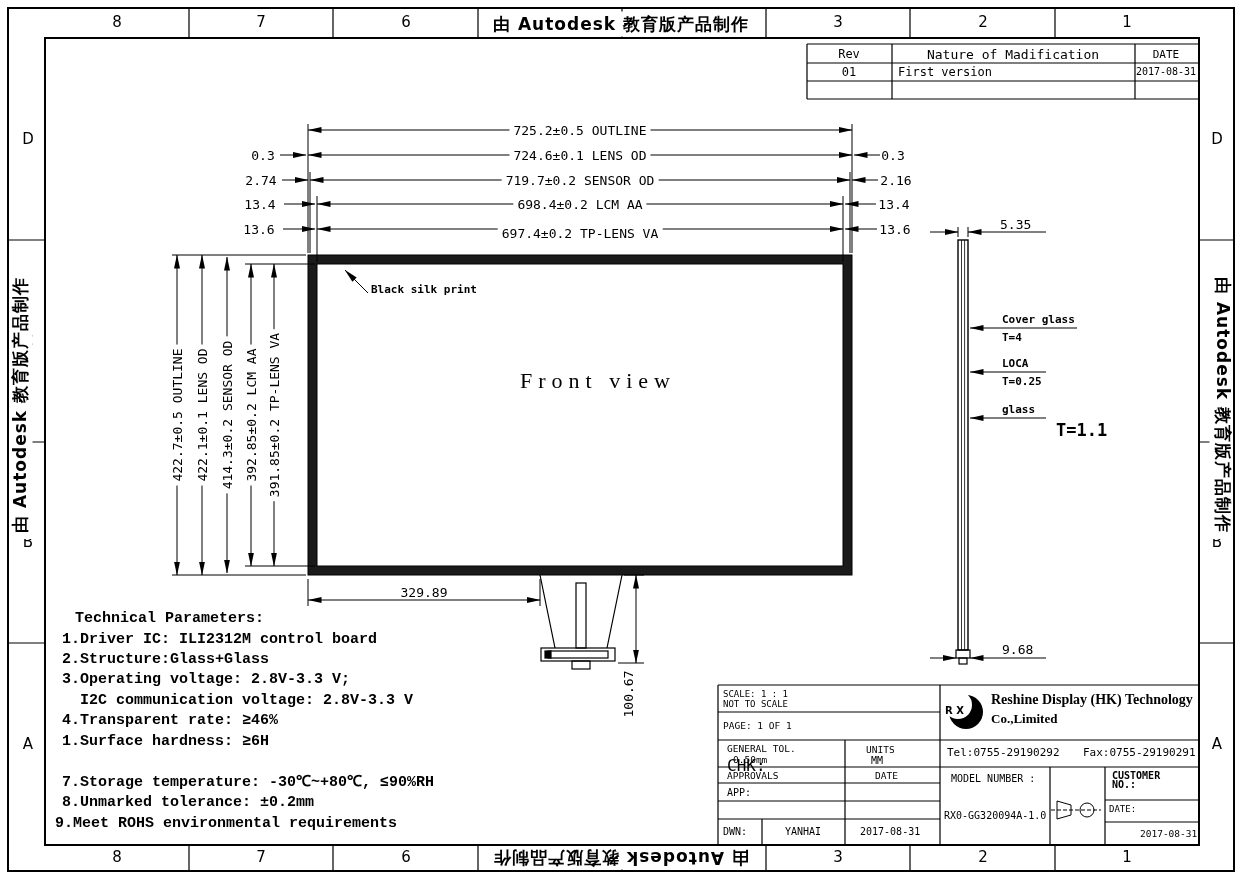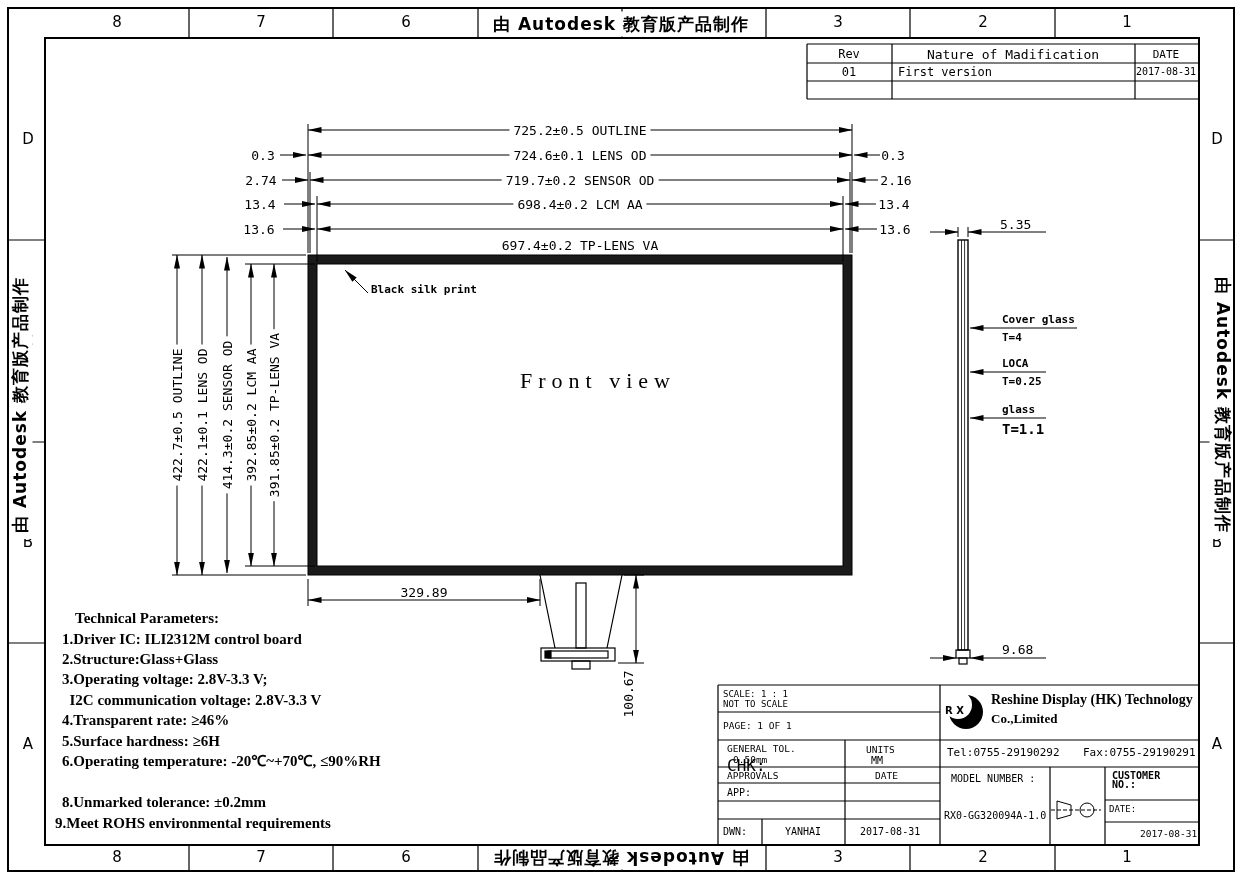--- a/index.html
+++ b/index.html
@@ -8,21 +8,21 @@
   svg.layer{position:absolute;left:0;top:0}
   .lbl{position:absolute;white-space:nowrap;line-height:1}
   .c{transform:translate(-50%,-50%)}
   .rr{transform:translate(-50%,-50%) rotate(-90deg)}
   .bgw{background:#fff;padding:1px 4px}
   .dim{font-size:13px}
   .sm{font-size:12px}
   .glab{font-size:15px;font-family:"DejaVu Sans",sans-serif}
   .wm{position:absolute;font-family:"DejaVu Sans",sans-serif;font-weight:bold;font-size:17px;
       letter-spacing:1px;background:#fff;padding:1px 6px;white-space:nowrap}
-  .tech{position:absolute;font-family:Liberation Serif, serif;font-weight:bold;
+  .tech{position:absolute;font-family:Liberation Mono, monospace;font-weight:bold;
         font-size:15px;white-space:pre;line-height:1}
   .bold{font-weight:bold}
   .serif{font-family:"Liberation Serif",serif}
 </style>
 </head>
 <body>
 
 <div id="sheet">
 
   <svg class="layer" width="1242" height="880">
@@ -167,21 +167,21 @@
   <div class="lbl c" style="left:1013px;top:54px;font-size:13px">Nature of Madification</div>
   <div class="lbl c" style="left:1166px;top:54px;font-size:11px">DATE</div>
   <div class="lbl c sm" style="left:849px;top:72px">01</div>
   <div class="lbl sm" style="left:898px;top:66px">First version</div>
   <div class="lbl c" style="left:1166px;top:72px;font-size:10px">2017-08-31</div>
 
   <div class="lbl c bgw dim" style="left:580px;top:130px">725.2±0.5 OUTLINE</div>
   <div class="lbl c bgw dim" style="left:580px;top:155px">724.6±0.1 LENS OD</div>
   <div class="lbl c bgw dim" style="left:580px;top:180px">719.7±0.2 SENSOR OD</div>
   <div class="lbl c bgw dim" style="left:580px;top:204px">698.4±0.2 LCM AA</div>
-  <div class="lbl c bgw dim" style="left:580px;top:245px">697.4±0.2 TP-LENS VA</div>
+  <div class="lbl c bgw dim" style="left:580px;top:233px">697.4±0.2 TP-LENS VA</div>
   <div class="lbl c dim" style="left:263px;top:155px">0.3</div>
   <div class="lbl c dim" style="left:893px;top:155px">0.3</div>
   <div class="lbl c dim" style="left:261px;top:180px">2.74</div>
   <div class="lbl c dim" style="left:896px;top:180px">2.16</div>
   <div class="lbl c dim" style="left:260px;top:204px">13.4</div>
   <div class="lbl c dim" style="left:894px;top:204px">13.4</div>
   <div class="lbl c dim" style="left:259px;top:229px">13.6</div>
   <div class="lbl c dim" style="left:895px;top:229px">13.6</div>
 
   <div class="lbl rr bgw dim" style="left:177px;top:415px">422.7±0.5 OUTLINE</div>
@@ -196,30 +196,30 @@
   <div class="lbl c dim" style="left:424px;top:592px">329.89</div>
   <div class="lbl rr dim" style="left:628px;top:694px">100.67</div>
 
   <div class="lbl dim" style="left:1000px;top:218px">5.35</div>
   <div class="lbl dim" style="left:1002px;top:643px">9.68</div>
   <div class="lbl bold" style="left:1002px;top:314px;font-size:11px">Cover glass</div>
   <div class="lbl bold" style="left:1002px;top:332px;font-size:11px">T=4</div>
   <div class="lbl bold" style="left:1002px;top:358px;font-size:11px">LOCA</div>
   <div class="lbl bold" style="left:1002px;top:376px;font-size:11px">T=0.25</div>
   <div class="lbl bold" style="left:1002px;top:404px;font-size:11px">glass</div>
-  <div class="lbl bold" style="left:1002px;top:422px;font-size:14px">T=1.1</div>
+  <div class="lbl bold" style="left:1056px;top:422px;font-size:17px">T=1.1</div>
 
   <div class="tech" style="left:75px;top:611px">Technical Parameters:</div>
   <div class="tech" style="left:62px;top:632px">1.Driver IC: ILI2312M control board</div>
   <div class="tech" style="left:62px;top:652px">2.Structure:Glass+Glass</div>
   <div class="tech" style="left:62px;top:672px">3.Operating voltage: 2.8V-3.3 V;</div>
   <div class="tech" style="left:62px;top:693px">  I2C communication voltage: 2.8V-3.3 V</div>
   <div class="tech" style="left:62px;top:713px">4.Transparent rate: ≥46%</div>
-  <div class="tech" style="left:62px;top:734px">5.Surface hardness: ≥6H</div>
-  <div class="tech" style="left:62px;top:754px">6.Operating temperature: -20℃~+70℃, ≤90%RH</div>
+  <div class="tech" style="left:62px;top:734px">1.Surface hardness: ≥6H</div>
+  <div class="tech" style="left:62px;top:775px">7.Storage temperature: -30℃~+80℃, ≤90%RH</div>
   <div class="tech" style="left:62px;top:795px">8.Unmarked tolerance: ±0.2mm</div>
   <div class="tech" style="left:55px;top:816px">9.Meet ROHS environmental requirements</div>
 
   <div class="lbl" style="left:723px;top:690px;font-size:9px">SCALE: 1 : 1</div>
   <div class="lbl" style="left:723px;top:700px;font-size:9px">NOT TO SCALE</div>
   <div class="lbl" style="left:723px;top:721px;font-size:9.5px">PAGE:  1 OF 1</div>
   <div class="lbl" style="left:727px;top:744px;font-size:9.5px">GENERAL TOL.</div>
   <div class="lbl" style="left:733px;top:755px;font-size:9.5px">0.50mm</div>
   <div class="lbl" style="left:866px;top:745px;font-size:9.5px">UNITS</div>
   <div class="lbl" style="left:871px;top:756px;font-size:10px">MM</div>

